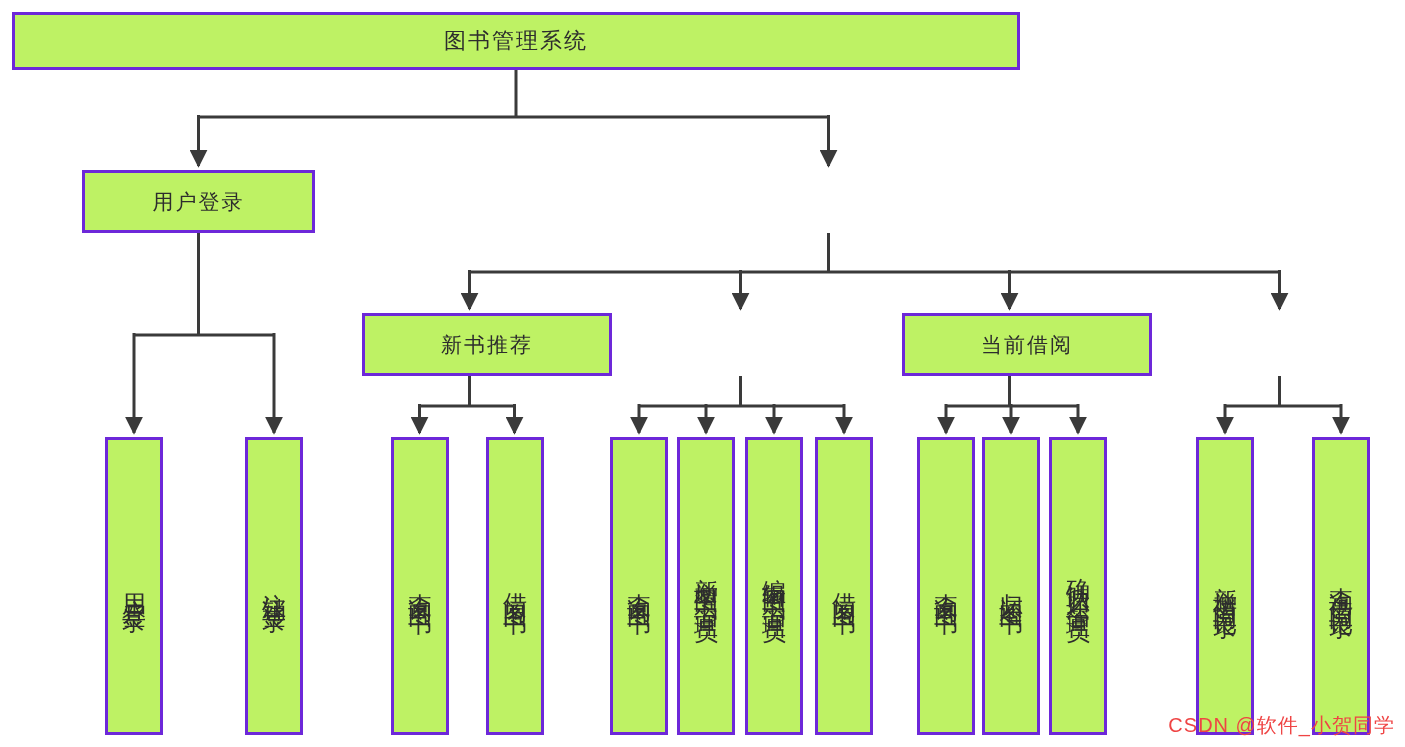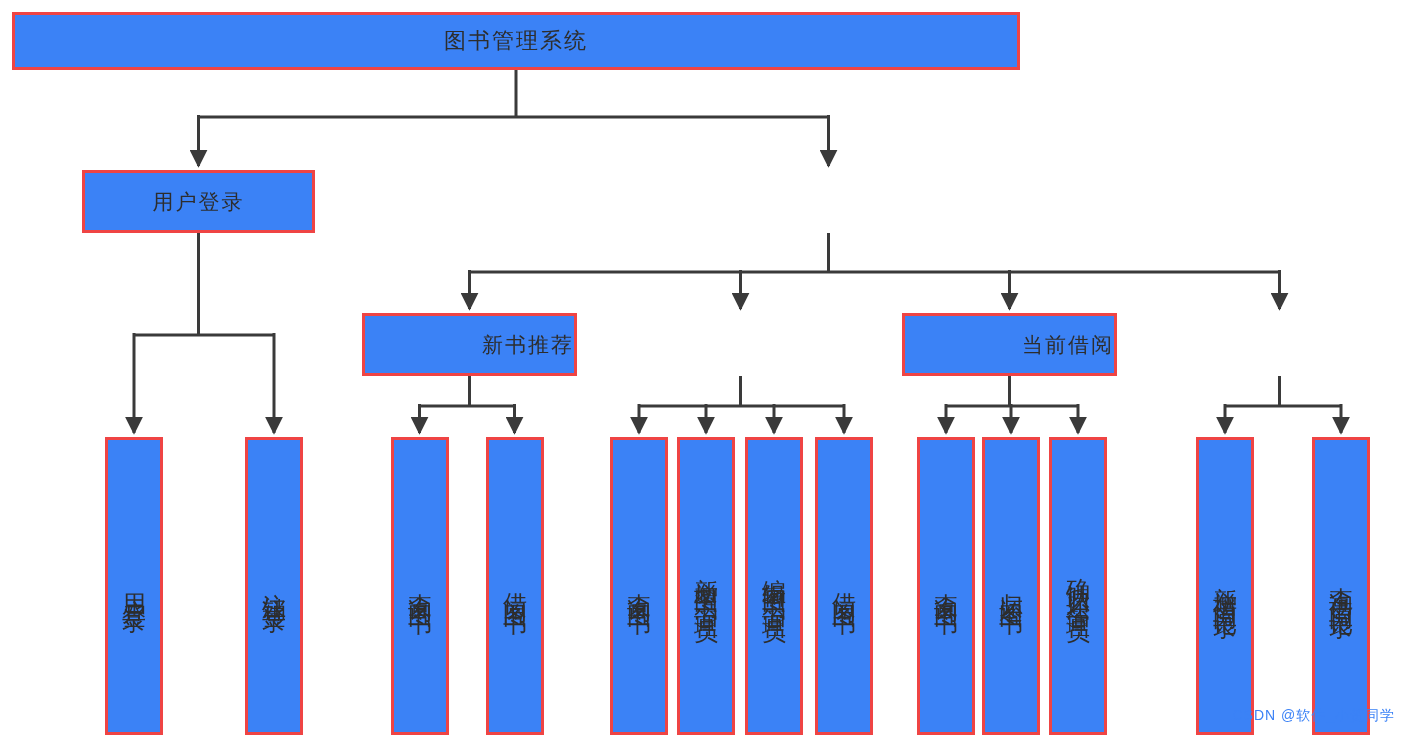--- a/index.html
+++ b/index.html
@@ -9,46 +9,46 @@
     height: 747px;
     background: #ffffff;
     font-family: "Liberation Sans", sans-serif;
     color: #2d2d2d;
     overflow: hidden;
   }
   svg.wires { position: absolute; left: 0; top: 0; width: 1405px; height: 747px; }
   .node {
     position: absolute;
     box-sizing: border-box;
-    border: 3px solid #ef4444;
-    background: #3b82f6;
+    border: 3px solid #6d28d9;
+    background: #bef264;
     display: flex;
     align-items: center;
     justify-content: center;
     text-align: center;
   }
   .rootbox { left: 12px; top: 12px; width: 1008px; height: 58px; font-size: 22px; }
   .l2box   { top: 170px; width: 233px; height: 63px; font-size: 21px; }
-  .l3box   { top: 313px; width: 215px; height: 63px; font-size: 21px; justify-content: flex-end; }
+  .l3box   { top: 313px; width: 250px; height: 63px; font-size: 21px; }
   .leaf    { top: 437px; width: 58px; height: 298px; }
   .vtext {
     writing-mode: vertical-rl;
     text-orientation: mixed;
     font-size: 24px;
     letter-spacing: 6px;
     line-height: 1;
     white-space: nowrap;
   }
   .hlabel { letter-spacing: 2px; }
   .watermark {
     position: absolute;
     right: 10px;
-    bottom: 22px;
-    font-size: 14px;
-    color: #3b82f6;
+    bottom: 8px;
+    font-size: 20px;
+    color: #ef4444;
     letter-spacing: 1px;
     pointer-events: none;
   }
 </style>
 </head>
 <body>
 
 <div class="canvas">
 
   <svg class="wires" viewBox="0 0 1405 747" xmlns="http://www.w3.org/2000/svg">

